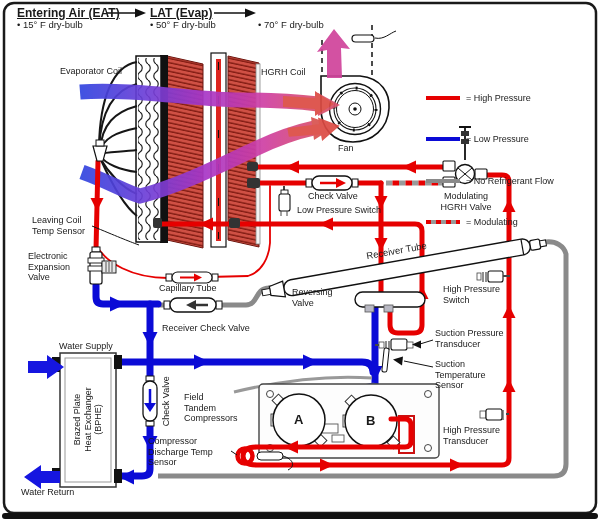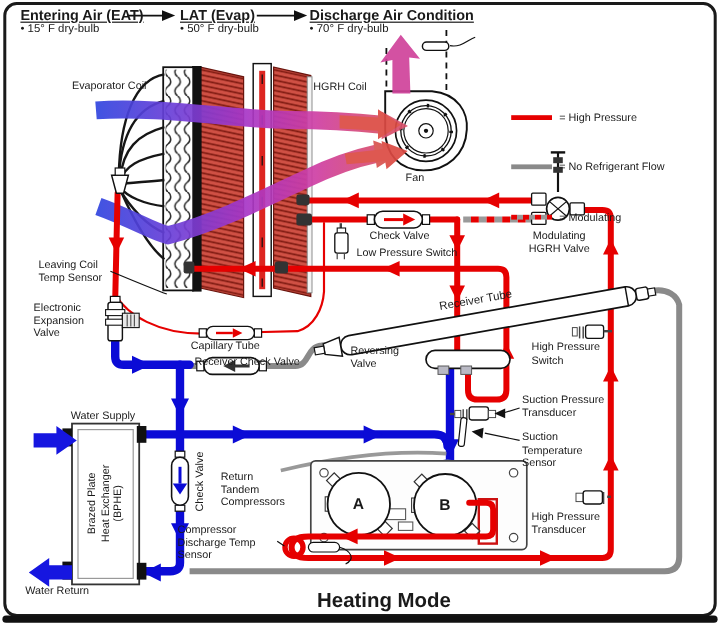--- a/index.html
+++ b/index.html
@@ -329,28 +329,31 @@
     <path d="M433,367 L404,361"></path>
   </g>
   <polygon points="421,340.5 421,348.5 412,344.5" fill="#111"></polygon>
   <polygon points="403,356.5 402,365.5 393,359.5" fill="#111"></polygon>
 </svg>
 
 <div class="hdr-title" style="left:17px;top:6px;">Entering Air (EAT)</div>
 <div class="hdr-val" style="left:17px;top:19px;">•  15° F dry-bulb</div>
 <div class="hdr-title" style="left:150px;top:6px;">LAT (Evap)</div>
 <div class="hdr-val" style="left:150px;top:19px;">•  50° F dry-bulb</div>
-<div class="hdr-title" style="left:258px;top:6px;">Discharge Air Condition</div>
 <div class="hdr-val" style="left:258px;top:19px;">•  70° F dry-bulb</div>
 
 
 <div class="legend">
   <div class="legend-row">
     <span class="legend-sw sw-high"></span>
     <span class="legend-label">= High Pressure</span>
+  </div>
+  <div class="legend-row">
+    <span class="legend-sw sw-low"></span>
+    <span class="legend-label">= Low Pressure</span>
   </div>
   <div class="legend-row">
     <span class="legend-sw sw-gray"></span>
     <span class="legend-label">= No Refrigerant Flow</span>
   </div>
   <div class="legend-row">
     <span class="legend-sw sw-mod"></span>
     <span class="legend-label">= Modulating</span>
   </div>
 </div>
@@ -367,21 +370,21 @@
 <div class="lbl r" style="right:510px;top:215px;width:58px;">
   <div>Leaving Coil</div>
   <div>Temp Sensor</div>
 </div>
 <div class="lbl r" style="right:512px;top:251px;width:60px;">
   <div>Electronic</div>
   <div>Expansion</div>
   <div>Valve</div>
 </div>
 <div class="lbl" style="left:159px;top:283px;">Capillary Tube</div>
-<div class="lbl" style="left:162px;top:296px;">Receiver Check Valve</div>
+<div class="lbl" style="left:162px;top:323px;">Receiver Check Valve</div>
 <div class="lbl recv-lbl" style="left:366px;top:246px;">Receiver Tube</div>
 <div class="lbl r" style="right:248px;top:287px;width:60px;">
   <div>Reversing</div>
   <div>Valve</div>
 </div>
 <div class="lbl r" style="right:87px;top:284px;width:70px;">
   <div>High Pressure</div>
   <div>Switch</div>
 </div>
 <div class="lbl" style="left:435px;top:328px;">
@@ -395,31 +398,30 @@
 </div>
 <div class="lbl" style="left:19px;top:341px;margin-left:40px;">Water Supply</div>
 <div class="lbl" style="left:21px;top:487px;">Water Return</div>
 <div class="lbl c rot" style="left:28px;top:403px;width:120px;height:33px;">
   <div>Brazed Plate</div>
   <div>Heat Exchanger</div>
   <div>(BPHE)</div>
 </div>
 <div class="lbl c rot" style="left:131px;top:396px;width:70px;">Check Valve</div>
 <div class="lbl r" style="right:346px;top:392px;width:70px;">
-  <div>Return</div>
+  <div>Field</div>
   <div>Tandem</div>
   <div>Compressors</div>
 </div>
 <div class="lbl r" style="right:372px;top:436px;width:80px;">
   <div>Compressor</div>
   <div>Discharge Temp</div>
   <div>Sensor</div>
 </div>
 <div class="lbl r" style="right:87px;top:425px;width:70px;">
   <div>High Pressure</div>
   <div>Transducer</div>
 </div>
 <div class="comp-letter" style="left:294px;top:412px;">A</div>
 <div class="comp-letter" style="left:366px;top:413px;">B</div>
 
-<div class="title">Heating Mode</div>
 
 </div>
 
 </body></html>

